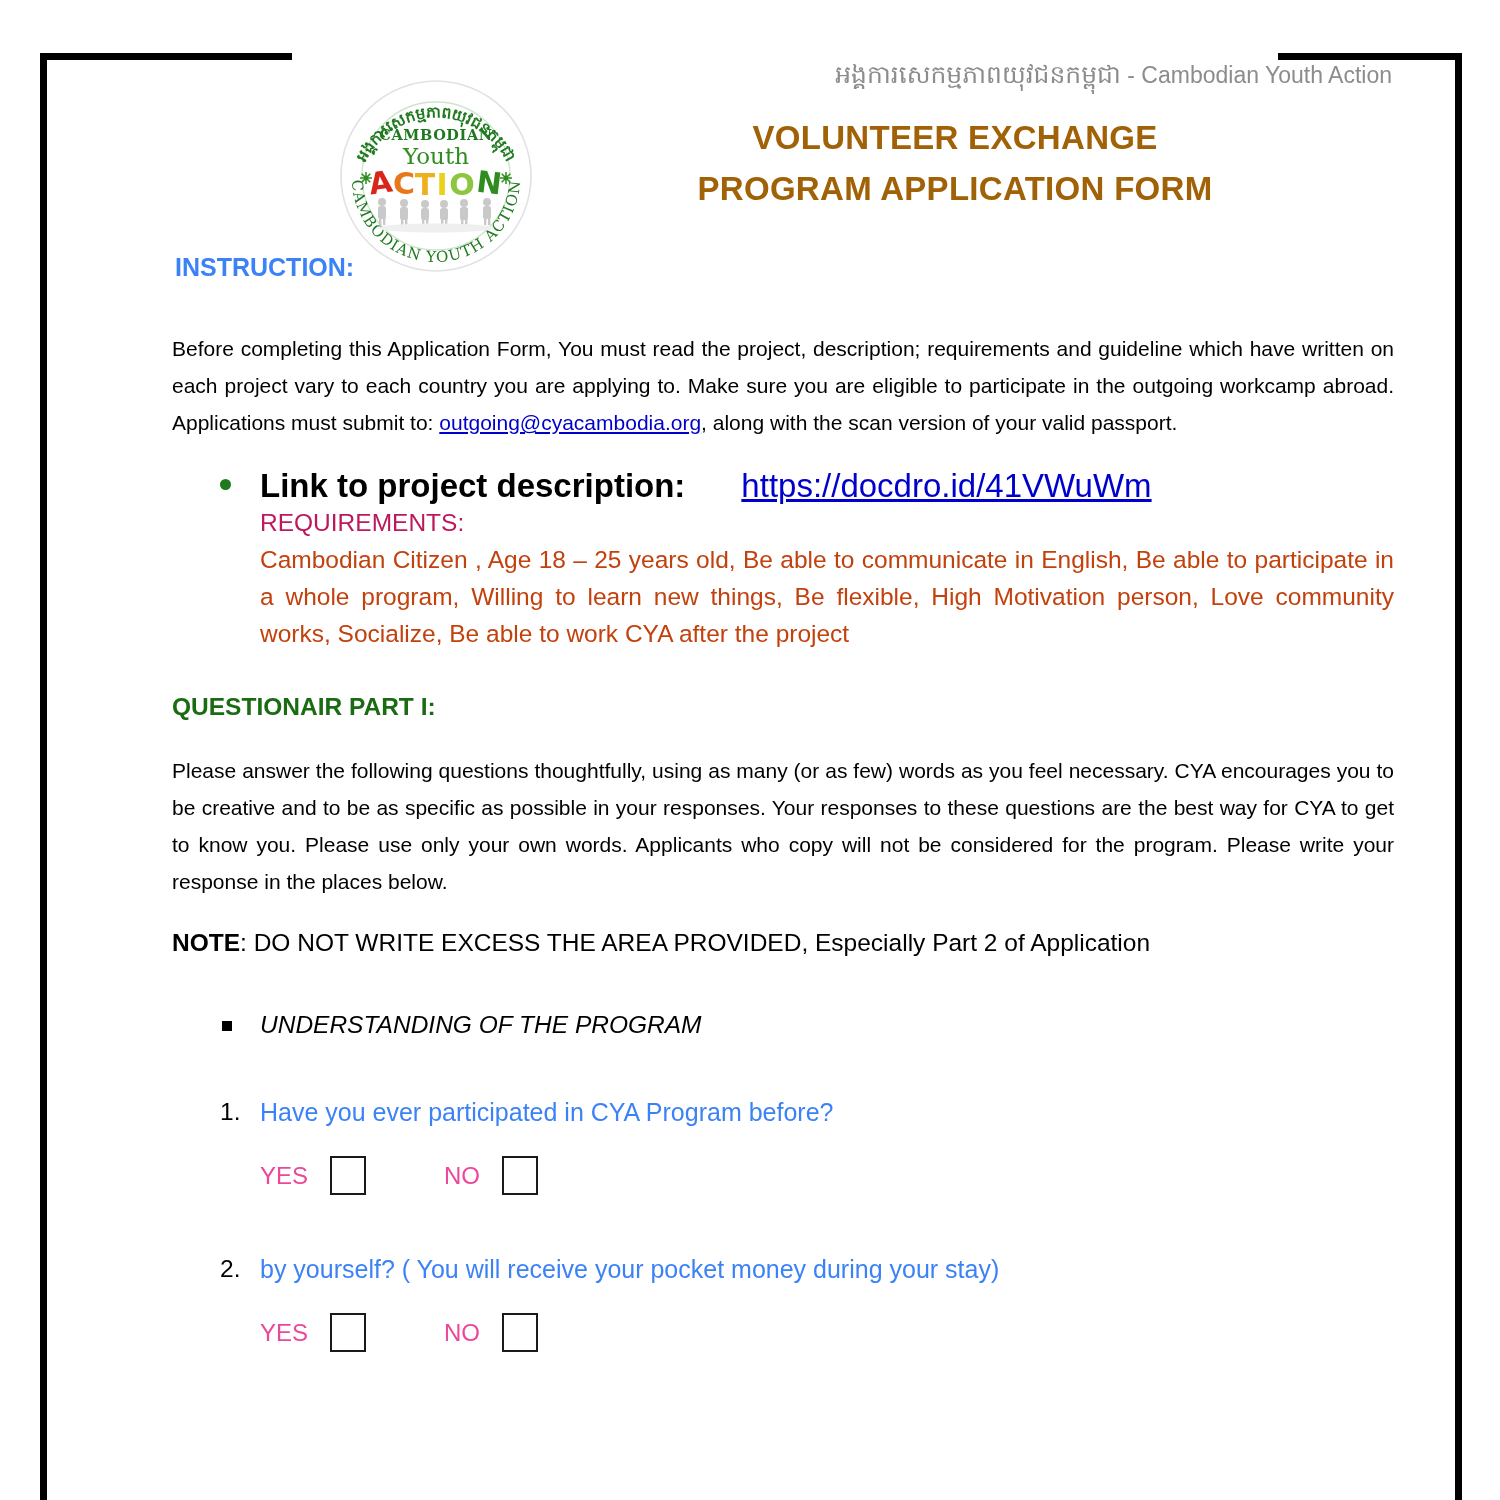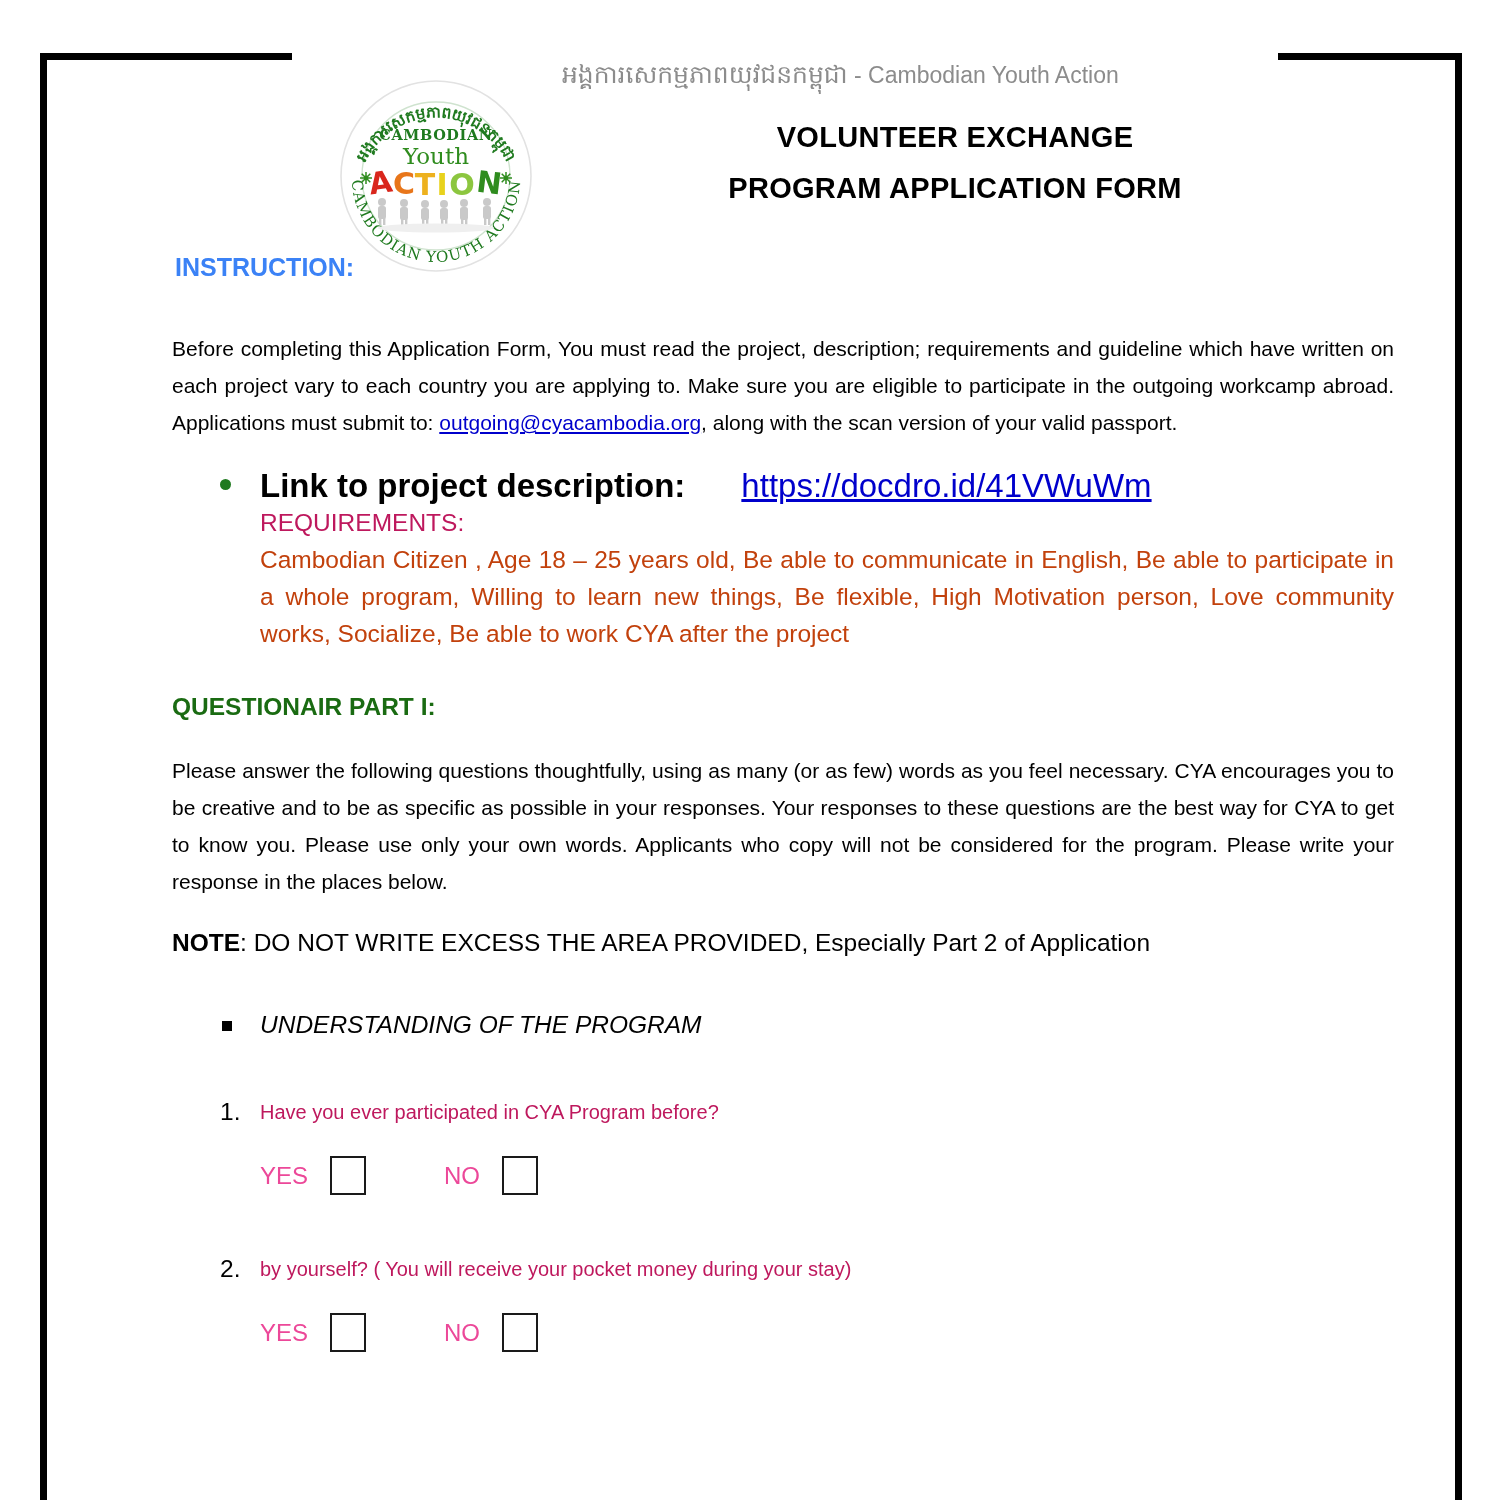--- a/index.html
+++ b/index.html
@@ -41,41 +41,41 @@
   }
   .logo {
     position: absolute; left: 8px; top: 20px;
     width: 196px; height: 196px;
   }
   .logo svg { display: block; }
 
   .khmer-line {
     position: absolute; left: 232px; top: 2px;
     width: 830px;
-    text-align: left;
+    text-align: right;
     white-space: nowrap;
     color: #8c8c8c;
     font-size: 25px;
     line-height: 30px;
     font-family: "DejaVu Sans", sans-serif;
   }
   .khmer-line .latin {
     font-family: "Liberation Sans", sans-serif;
     font-size: 23px;
   }
 
   .title-block {
     position: absolute; left: 205px; top: 54px;
     width: 840px;
     text-align: center;
   }
   .title-line {
-    color: #000000;
+    color: #a16207;
     font-weight: bold;
-    font-size: 29px;
+    font-size: 33px;
     line-height: 51px;
     letter-spacing: 0.3px;
     white-space: nowrap;
   }
 
   
   .body {
     position: absolute; left: 172px; top: 250px;
     width: 1222px;
   }
@@ -171,23 +171,23 @@
 
   
   .qlist { margin: 52px 0 0 0; }
   .qitem { position: relative; padding-left: 88px; }
   .qitem + .qitem { margin-top: 56px; }
   .qnum {
     position: absolute; left: 48px; top: 0;
     font-size: 24.5px; line-height: 36px; color: #000;
   }
   .qtext {
-    font-size: 20px;
+    font-size: 25px;
     line-height: 36px;
-    color: #be185d;
+    color: #3b82f6;
   }
   .yesno {
     display: flex;
     align-items: center;
     margin-top: 26px;
   }
   .yesno .lbl {
     font-size: 24px;
     line-height: 24px;
     color: #ec4899;

